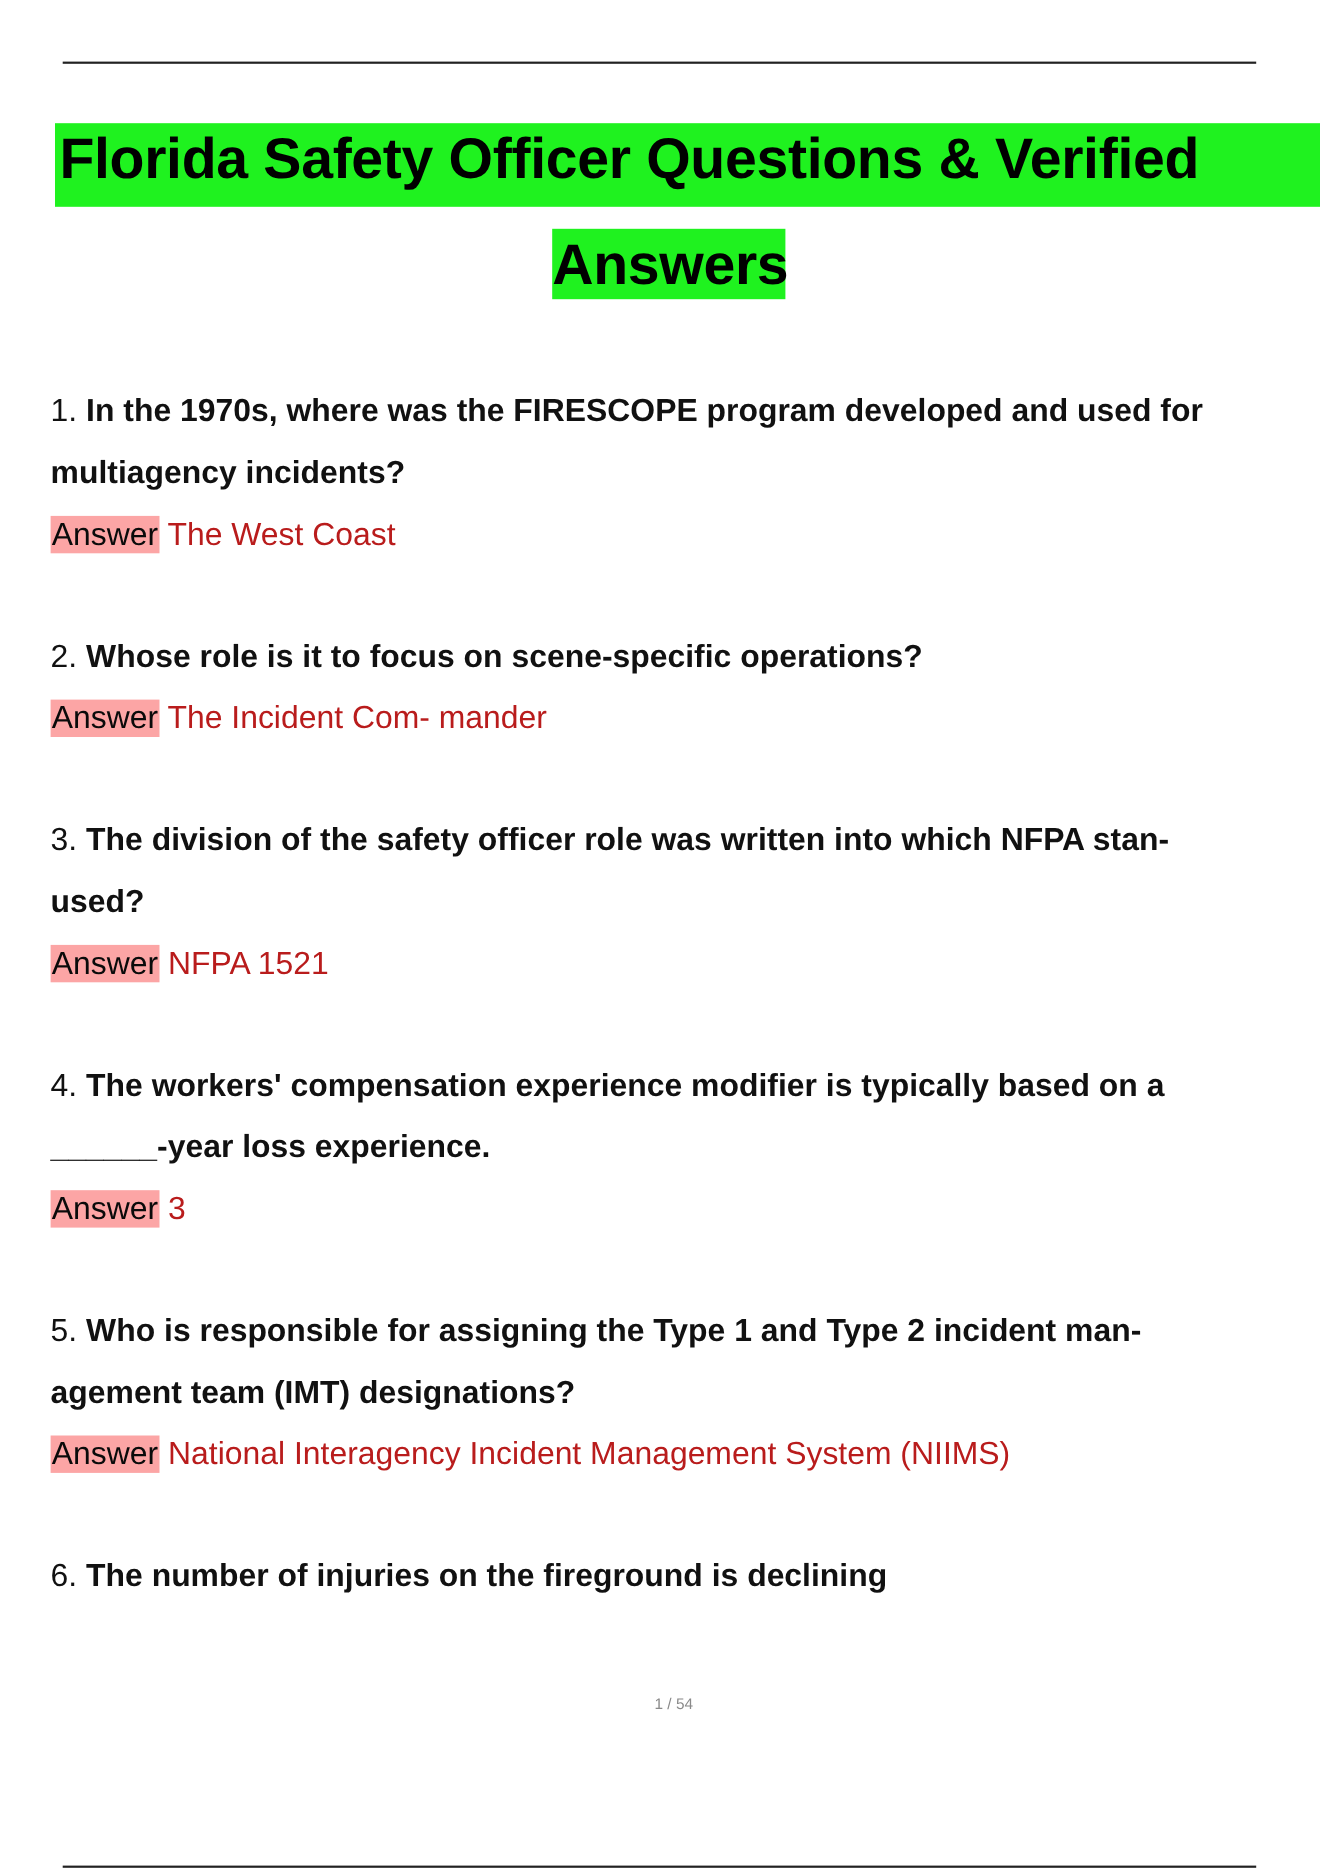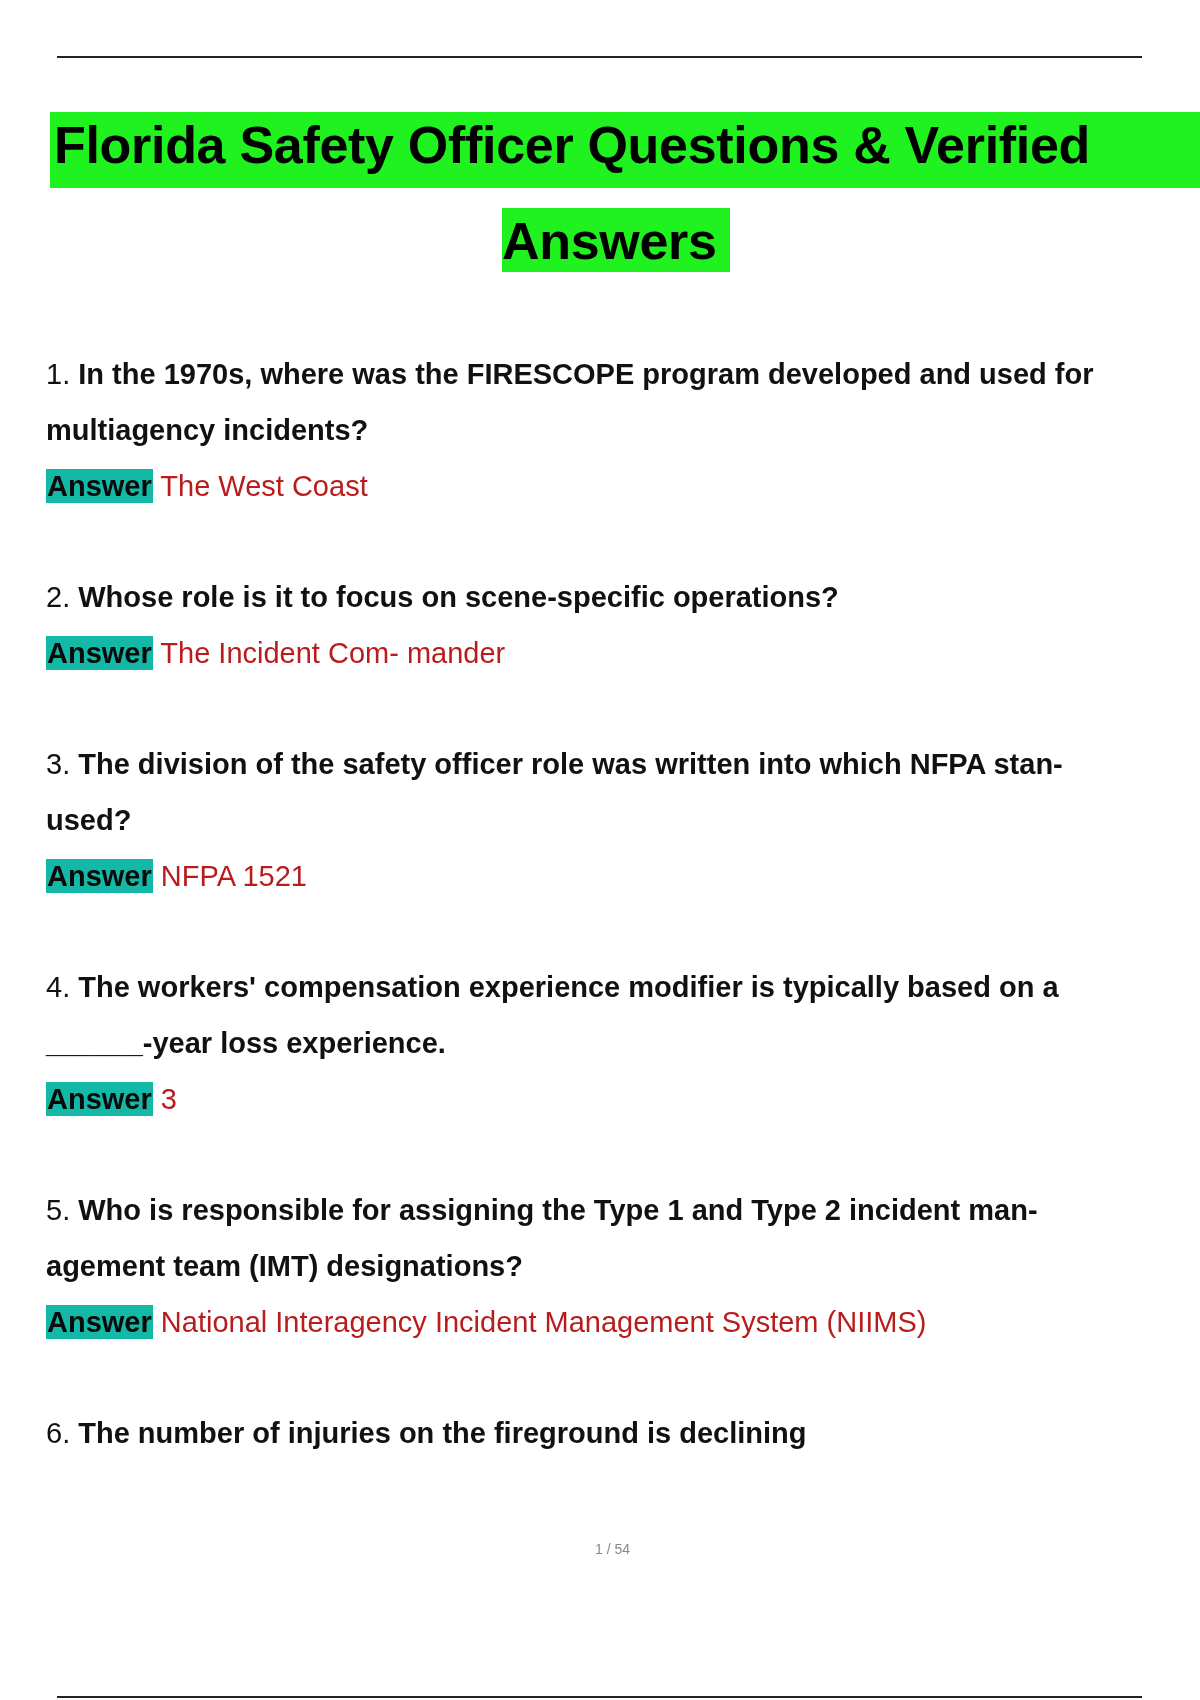--- a/index.html
+++ b/index.html
@@ -26,21 +26,21 @@
     position: absolute;
     font-weight: bold;
     font-size: 52px;
     line-height: 66px;
     background: #1ff21f;
     color: #000;
     white-space: nowrap;
     letter-spacing: -0.3px;
   }
   .title-line.l1 { left: 50px; top: 112px; width: 1150px; height: 76px; padding-left: 4px; box-sizing: border-box; overflow: hidden; }
-  .title-line.l2 { left: 502px; top: 208px; width: 228px; height: 64px; }
+  .title-line.l2 { left: 502px; top: 208px; width: 212px; height: 64px; }
 
   .qa {
     position: absolute;
     left: 46px;
     width: 1150px;
   }
   .q-line {
     font-size: 29px;
     line-height: 56px;
     height: 56px;
@@ -50,22 +50,22 @@
   .q-line .num { font-weight: normal; }
   .q-line .txt { font-weight: bold; }
   .a-line {
     font-size: 29px;
     line-height: 56px;
     height: 56px;
     white-space: nowrap;
   }
   .ans-label {
     display: inline-block;
-    background: #14b8a6;
-    font-weight: bold;
+    background: #fca5a5;
+    font-weight: normal;
     color: #0a0a0a;
     line-height: 34px;
     padding: 0 1px;
   }
   .ans-text { font-weight: normal; color: #b91c1c; }
 
   .page-num {
     position: absolute;
     top: 1541px;
     left: 0;

